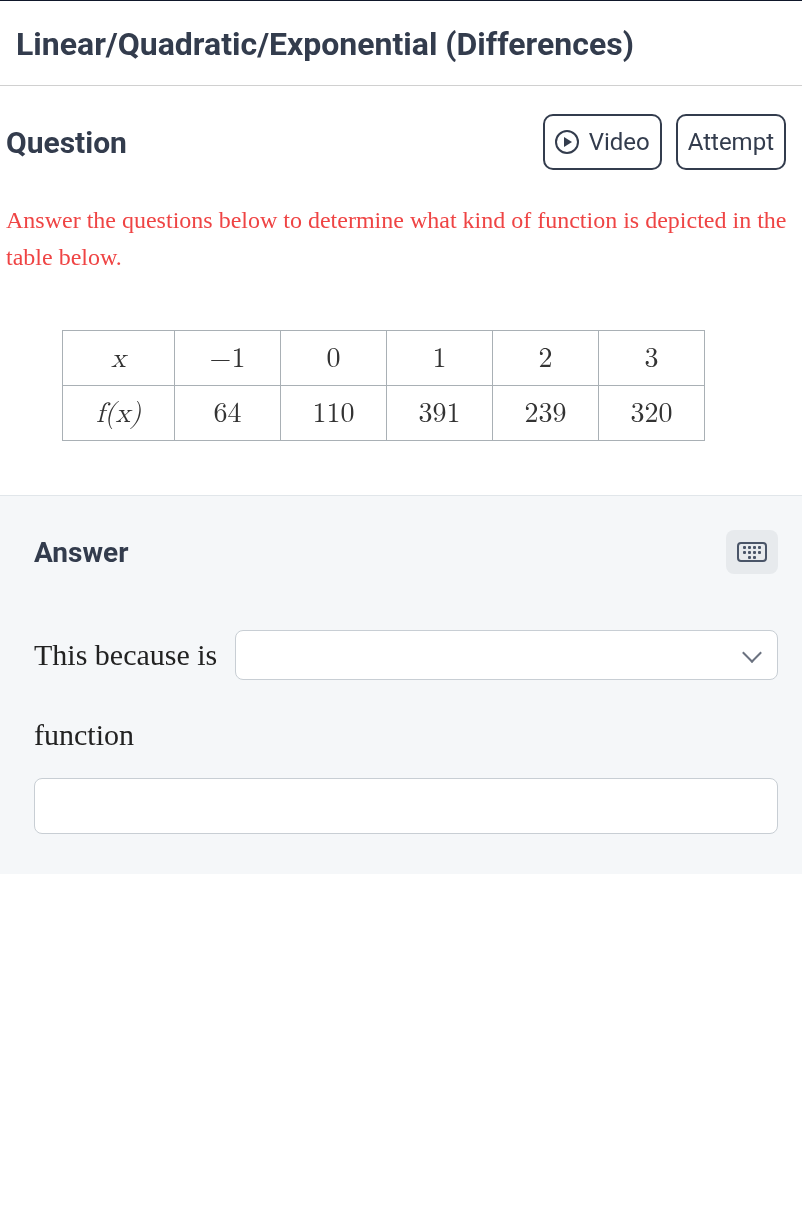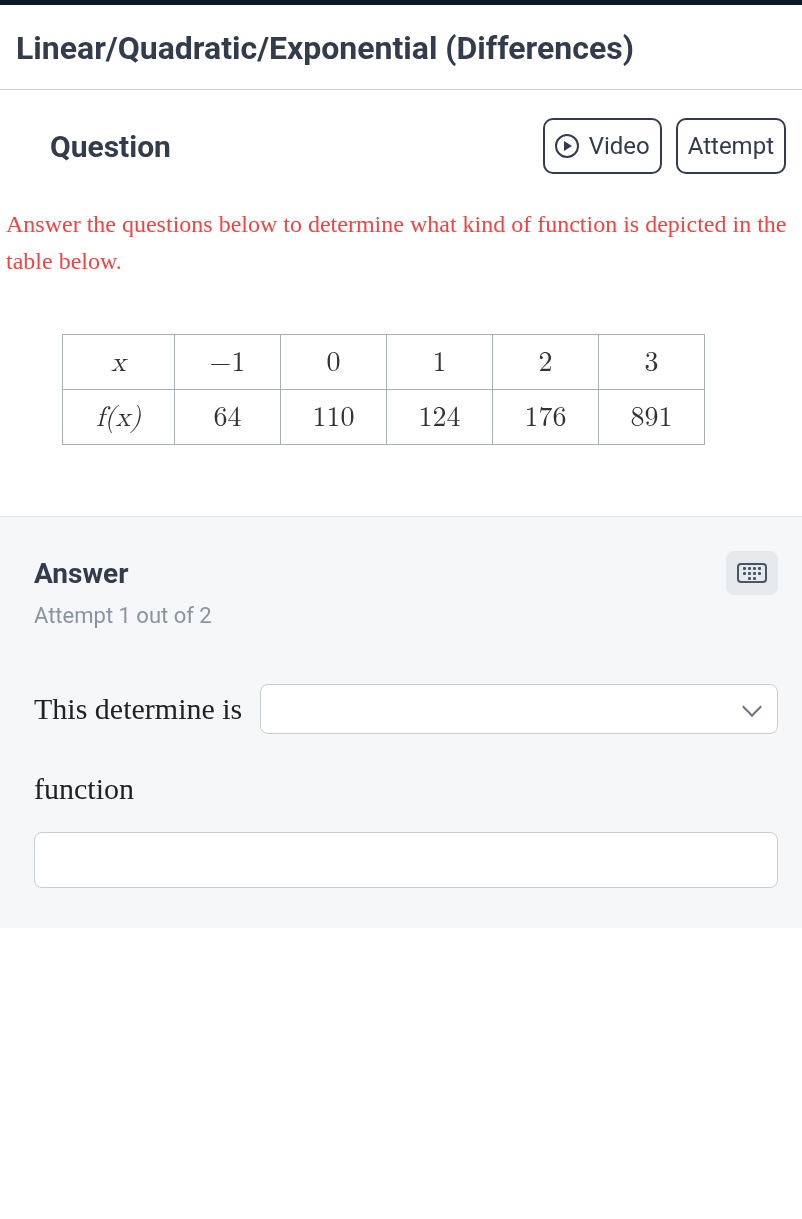--- a/index.html
+++ b/index.html
@@ -3,42 +3,41 @@
 <meta charset="utf-8">
 <style>
   * { box-sizing: border-box; margin: 0; padding: 0; }
   body {
     font-family: Georgia, 'Times New Roman', serif;
     color: #333;
     background: #fff;
     width: 802px;
   }
   .topic-header {
-    border-top: 5px solid #0f172a;
+    border-top: 1px solid #0f172a;
     border-bottom: 1px solid #d0d0d0;
     padding: 24px 16px 22px;
   }
   .topic-title {
     font-family: -apple-system, "Segoe UI", Roboto, sans-serif;
     font-size: 32px;
     font-weight: 700;
     color: #333c4d;
   }
   .question-row {
     display: flex;
     align-items: center;
     justify-content: space-between;
     padding: 28px 16px 8px 6px;
   }
   .question-label {
     font-family: -apple-system, "Segoe UI", Roboto, sans-serif;
     font-size: 30px;
     font-weight: 700;
     color: #333c4d;
-    margin-left: 44px;
   }
   .btn-row { display: flex; gap: 14px; }
   .pill-btn {
     display: inline-flex;
     align-items: center;
     gap: 10px;
     border: 2px solid #333c4d;
     border-radius: 10px;
     background: #fff;
     padding: 12px 10px;
@@ -77,21 +76,21 @@
   }
   table.func tr:first-child td { width: 106px; }
   table.func td.hdr {
     width: 112px;
     font-style: italic;
   }
   .answer-section {
     background: #f5f7f9;
     border-top: 1px solid #e1e6ea;
     padding: 34px 24px 40px 34px;
-    margin-top: 47px;
+    margin-top: 30px;
   }
   .answer-header {
     display: flex; justify-content: space-between; align-items: center;
   }
   .answer-title {
     font-family: -apple-system, "Segoe UI", Roboto, sans-serif;
     font-size: 28px;
     font-weight: 700;
     color: #333c4d;
   }
@@ -182,23 +181,23 @@
       <td>−1</td>
       <td>0</td>
       <td>1</td>
       <td>2</td>
       <td>3</td>
     </tr>
     <tr>
       <td class="hdr">f(x)</td>
       <td>64</td>
       <td>110</td>
-      <td>124</td>
-      <td>176</td>
-      <td>891</td>
+      <td>391</td>
+      <td>239</td>
+      <td>320</td>
     </tr>
   </tbody>
     </table>
 </div>
 
 <div class="answer-section">
   <div class="answer-header">
     <div class="answer-title">Answer</div>
     <div class="keypad-btn">
       <div class="keypad-icon">
@@ -208,25 +207,24 @@
           <span></span>
           <span></span>
         <span></span>
           <span></span>
           <span></span>
           <span></span>
           <span></span>
       </div>
     </div>
   </div>
-  <div class="attempt">Attempt 1 out of 2</div>
 
   <div class="fill-area">
     <div class="fill-line1">
-      <span>This determine is</span>
+      <span>This because is</span>
       <div class="select-box">
         <span class="chevron"></span>
       </div>
     </div>
     <div class="because">function</div>
     <div class="text-input"></div>
   </div>
 </div>
 
 </body></html>

